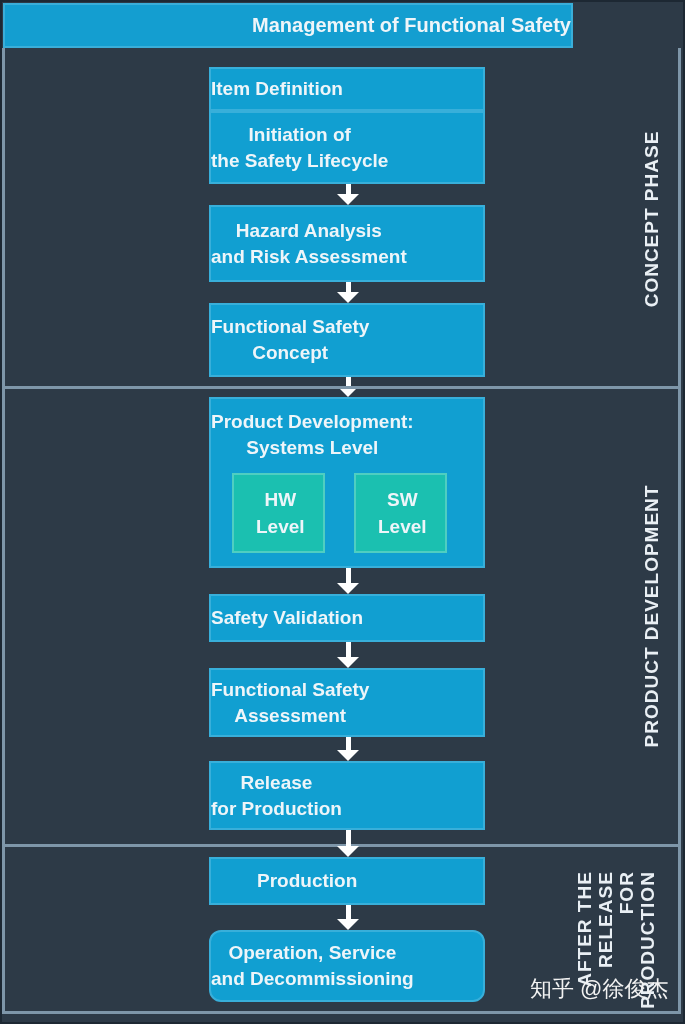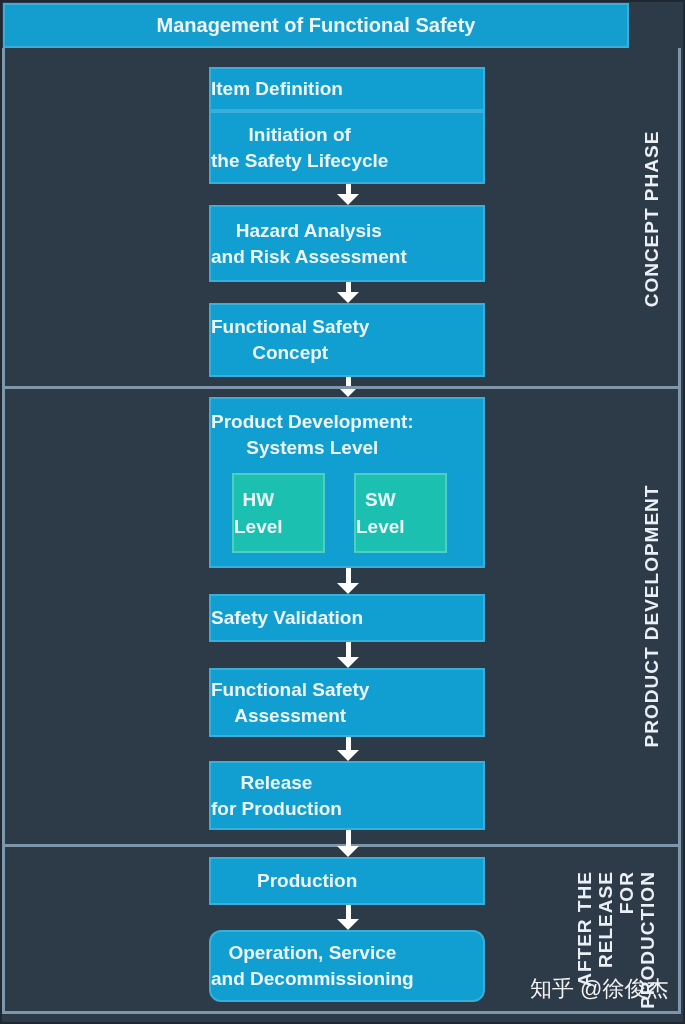--- a/index.html
+++ b/index.html
@@ -9,25 +9,25 @@
     height: 1024px;
     background: #2d3a47;
     overflow: hidden;
     font-family: "Liberation Sans", "DejaVu Sans", sans-serif;
     box-sizing: border-box;
     border: 2px solid #1d2833;
   }
   .header {
     position: absolute;
     left: 1px; top: 1px;
-    width: 626px; height: 45px;
+    width: 570px; height: 45px;
     background: #149ed0;
     border: 2px solid #3aaed9;
     box-sizing: border-box;
-    display: flex; align-items: center; justify-content: center;
+    display: flex; align-items: center; justify-content: flex-end;
     color: #eef5f9;
     font-size: 20px;
     font-weight: bold;
     z-index: 2;
   }
   .frame {
     position: absolute;
     background: #7e96a9;
     z-index: 3;
   }
@@ -47,20 +47,21 @@
     z-index: 2;
   }
   .fbox.pd {
     align-items: flex-start;
     padding-top: 10px;
   }
   .fbox.teal {
     background: #1bc0b0;
     border-color: #4fcec1;
     line-height: 27px;
+    padding-left: 22px;
   }
   .arrow {
     position: absolute;
     left: 335px; width: 22px;
     display: flex; flex-direction: column; align-items: center;
     z-index: 2;
   }
   .arrow .stem { width: 5px; background: #ffffff; flex: 1; }
   .arrow .head {
     width: 0; height: 0;

